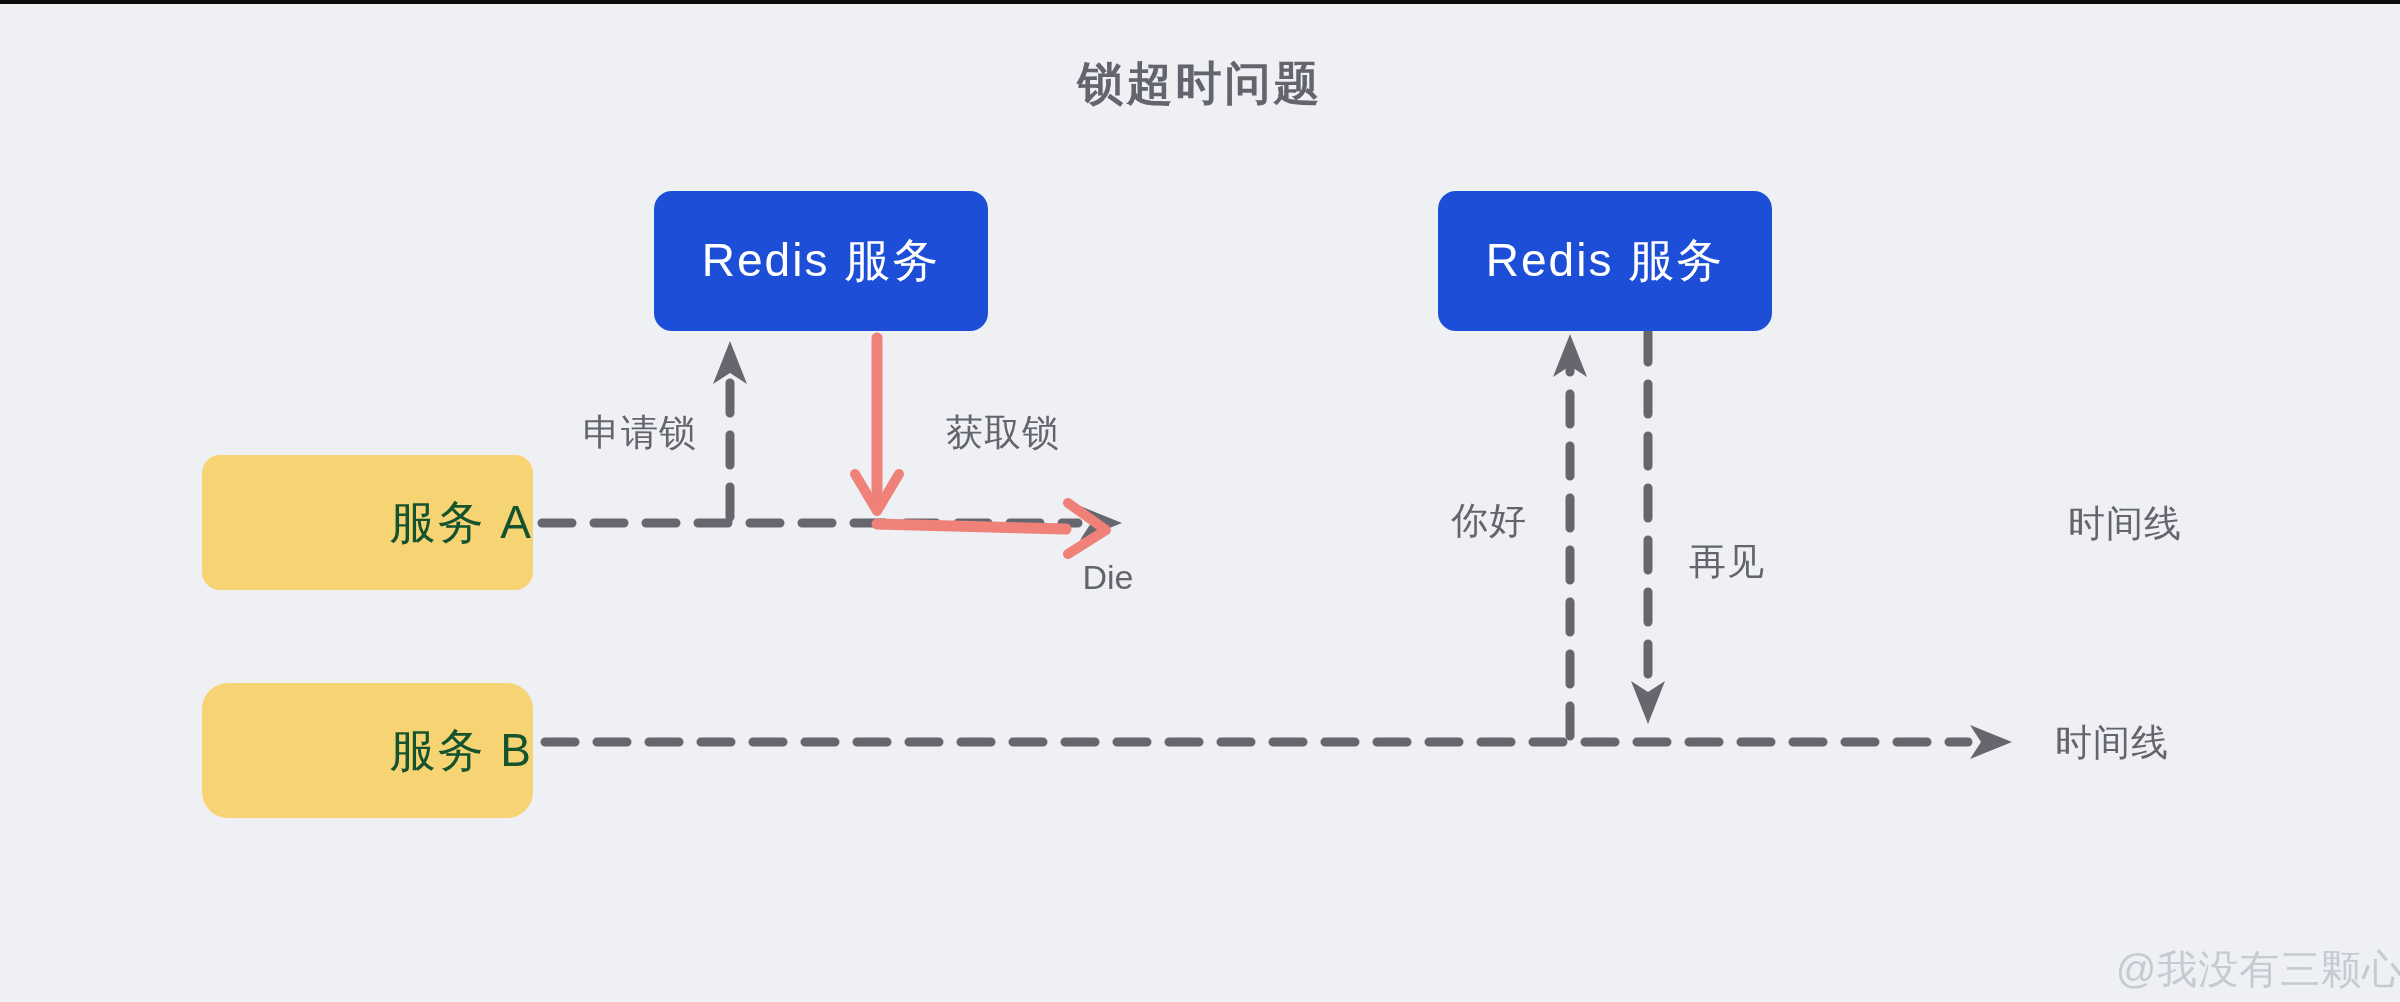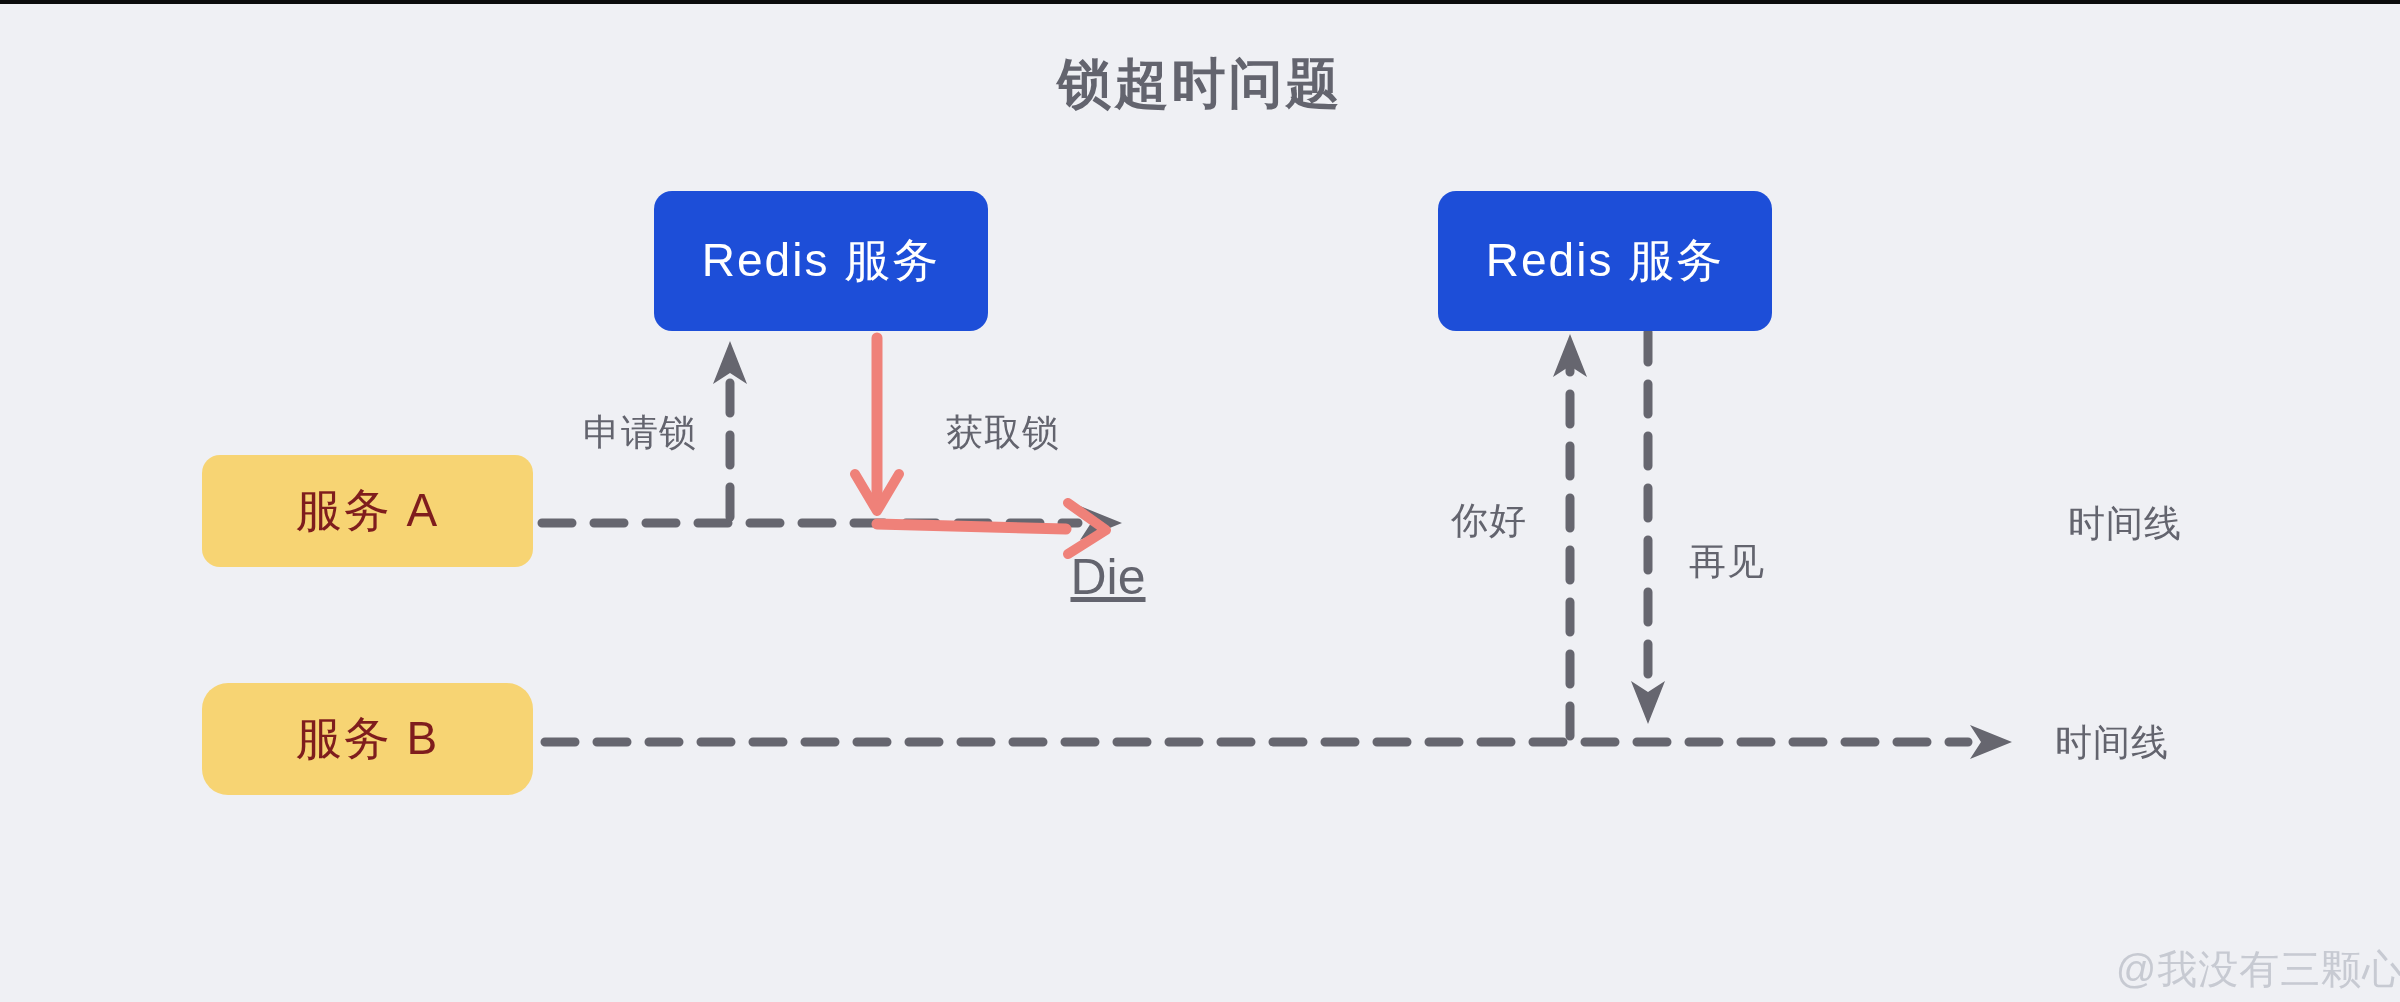--- a/index.html
+++ b/index.html
@@ -37,45 +37,46 @@
     font-size: 46px;
     font-weight: 500;
     letter-spacing: 2px;
   }
   .node-redis {
     width: 334px; height: 140px;
     background: #1d4ed8;
     color: #FFFFFF;
   }
   .node-service {
-    width: 331px; height: 112px;
+    width: 331px; height: 135px;
     background: #F7D473;
-    color: #7f1d1d;
+    color: #14532d;
+    justify-content: flex-end;
   }
   .redis-left  { left: 654px; top: 191px; }
   .redis-right { left: 1438px; top: 191px; }
   .service-a   { left: 202px; top: 455px; }
   .service-b   { left: 202px; top: 683px; border-radius: 26px; }
 
   .lbl {
     position: absolute;
     transform: translate(-50%, -50%);
     color: #63646E;
     font-size: 37px;
     font-weight: 500;
     white-space: nowrap;
     z-index: 3;
     letter-spacing: 1px;
   }
   .lbl-title {
-    font-size: 54px;
+    font-size: 46px;
     font-weight: 600;
     letter-spacing: 3px;
   }
-  .lbl-die { font-size: 50px; font-weight: 500; letter-spacing: 0; text-decoration: underline; }
+  .lbl-die { font-size: 34px; font-weight: 500; letter-spacing: 0; }
   .lbl-watermark {
     color: #C7CAD2;
     font-size: 40px;
     font-weight: 500;
     letter-spacing: 1px;
   }
 </style>
 </head>
 <body>
 

